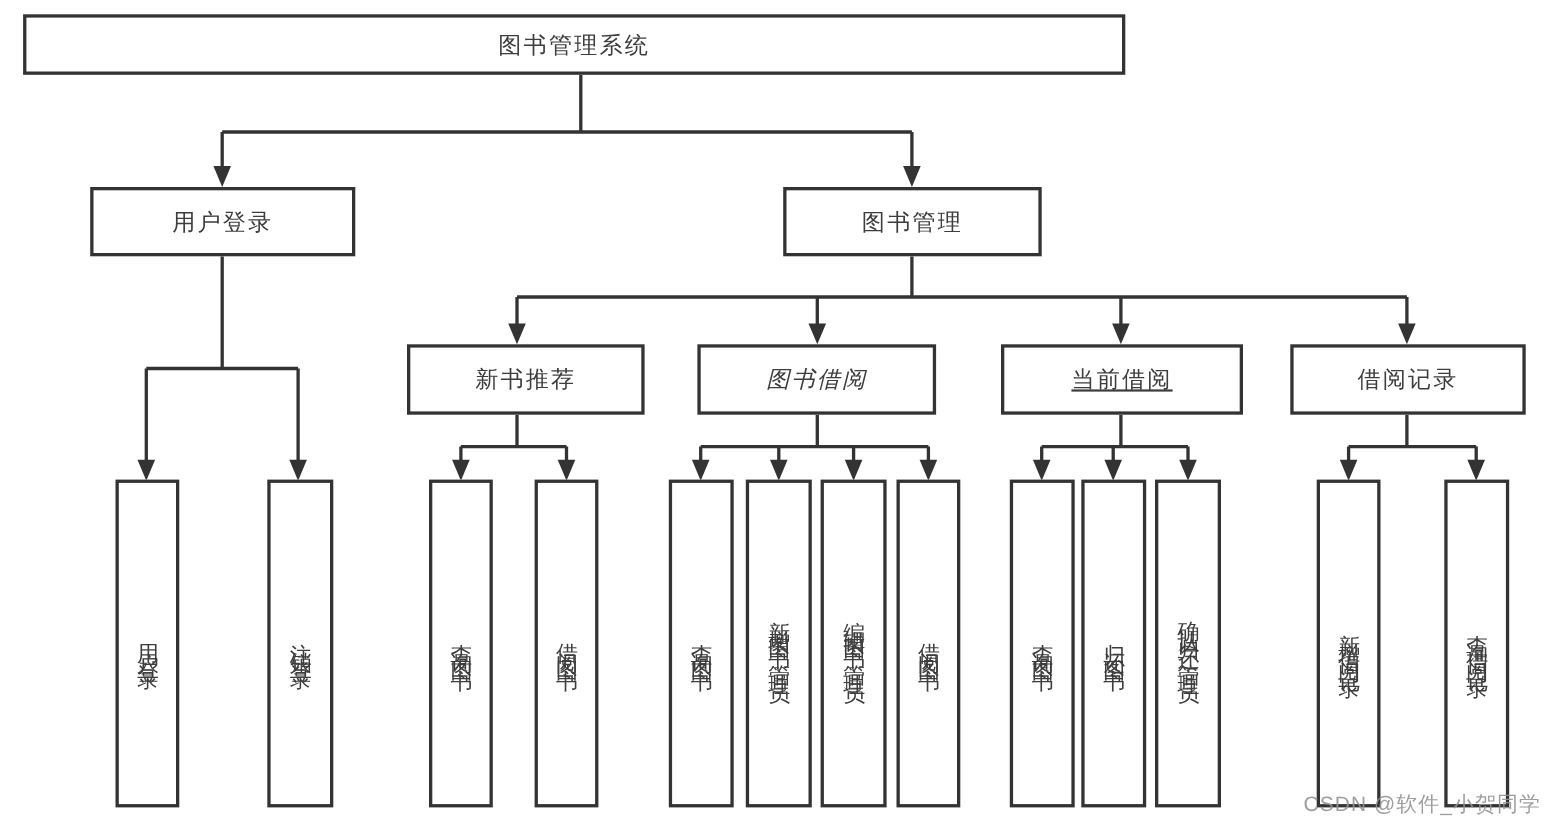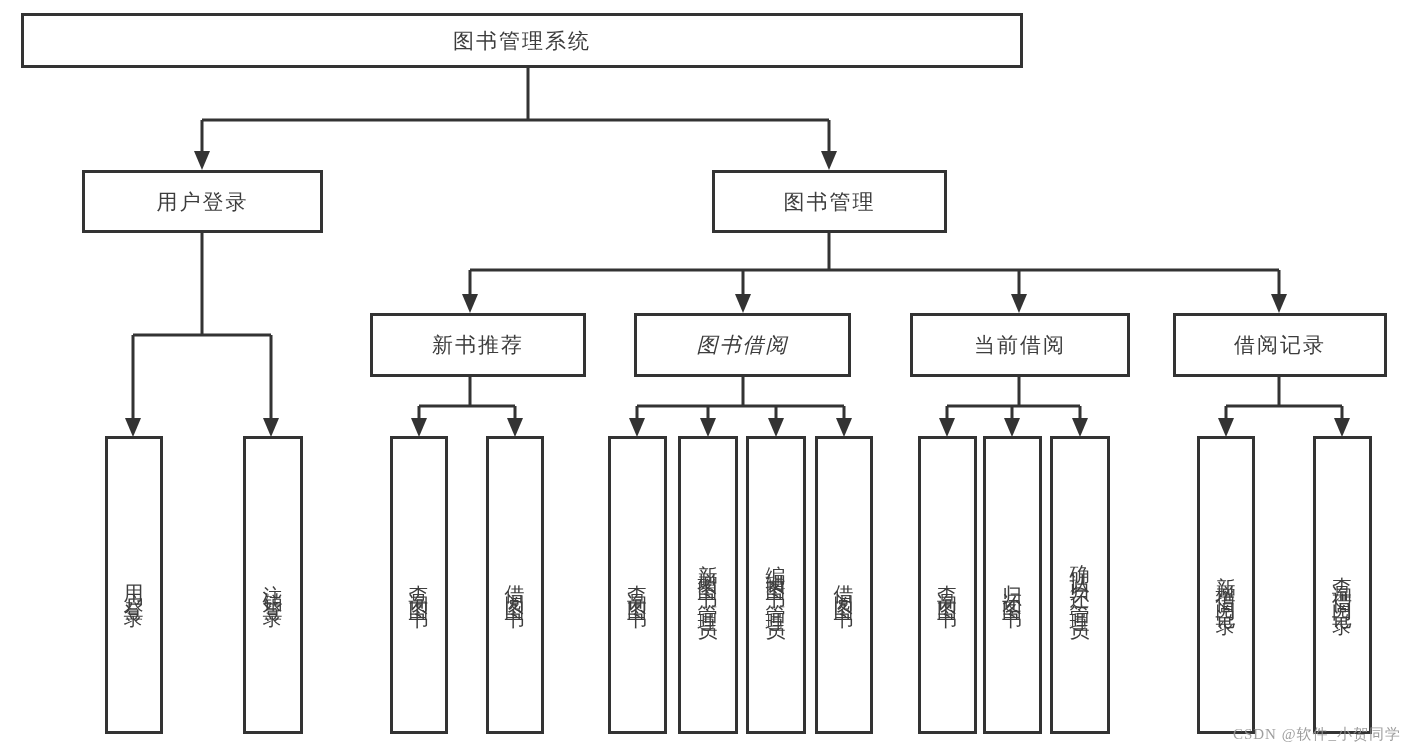--- a/index.html
+++ b/index.html
@@ -32,25 +32,24 @@
     text-orientation:mixed;
     font-size:20px;
     letter-spacing:8px;
     line-height:1;
     white-space:nowrap;
   }
   .watermark{
     position:absolute;
     right:4px;
     bottom:3px;
-    font-size:15px;
+    font-size:19px;
     letter-spacing:1px;
     color:rgba(148,148,148,0.9);
     white-space:nowrap;
-    font-family:Liberation Serif, serif;
   }
 </style>
 </head>
 <body>
 
 <div class="canvas">
 
   <svg class="connectors" viewBox="0 0 1405 747" fill="none" stroke="#333333" stroke-width="3">
 
     <g>
@@ -101,21 +100,21 @@
     </g>
   </svg>
 
   <div class="node h-node" style="left:21px;top:13px;width:1002px;height:55px;">图书管理系统</div>
 
   <div class="node h-node" style="left:82px;top:170px;width:241px;height:63px;">用户登录</div>
   <div class="node h-node" style="left:712px;top:170px;width:235px;height:63px;">图书管理</div>
 
   <div class="node h-node" style="left:370px;top:313px;width:216px;height:64px;">新书推荐</div>
   <div class="node h-node" style="left:634px;top:313px;width:217px;height:64px;font-style:italic;">图书借阅</div>
-  <div class="node h-node" style="left:910px;top:313px;width:220px;height:64px;">当前借阅</div>
+  <div class="node h-node" style="left:910px;top:313px;width:220px;height:64px;text-decoration:underline;">当前借阅</div>
   <div class="node h-node" style="left:1173px;top:313px;width:214px;height:64px;">借阅记录</div>
 
   <div class="node v-node" style="left:105px;top:436px;width:58px;height:298px;">
     <span class="v-label">用户登录</span>
   </div>
   <div class="node v-node" style="left:243px;top:436px;width:60px;height:298px;">
     <span class="v-label">注销登录</span>
   </div>
 
   <div class="node v-node" style="left:390px;top:436px;width:58px;height:298px;">

